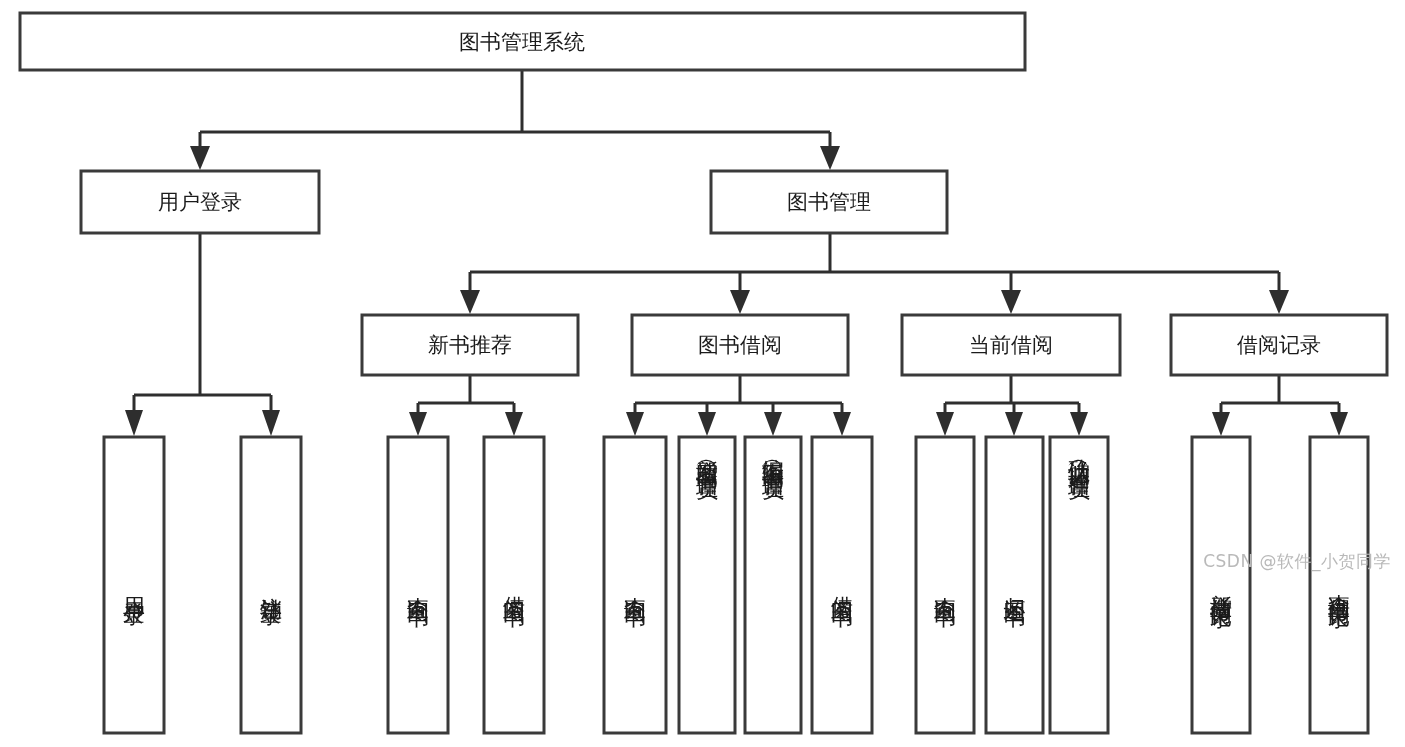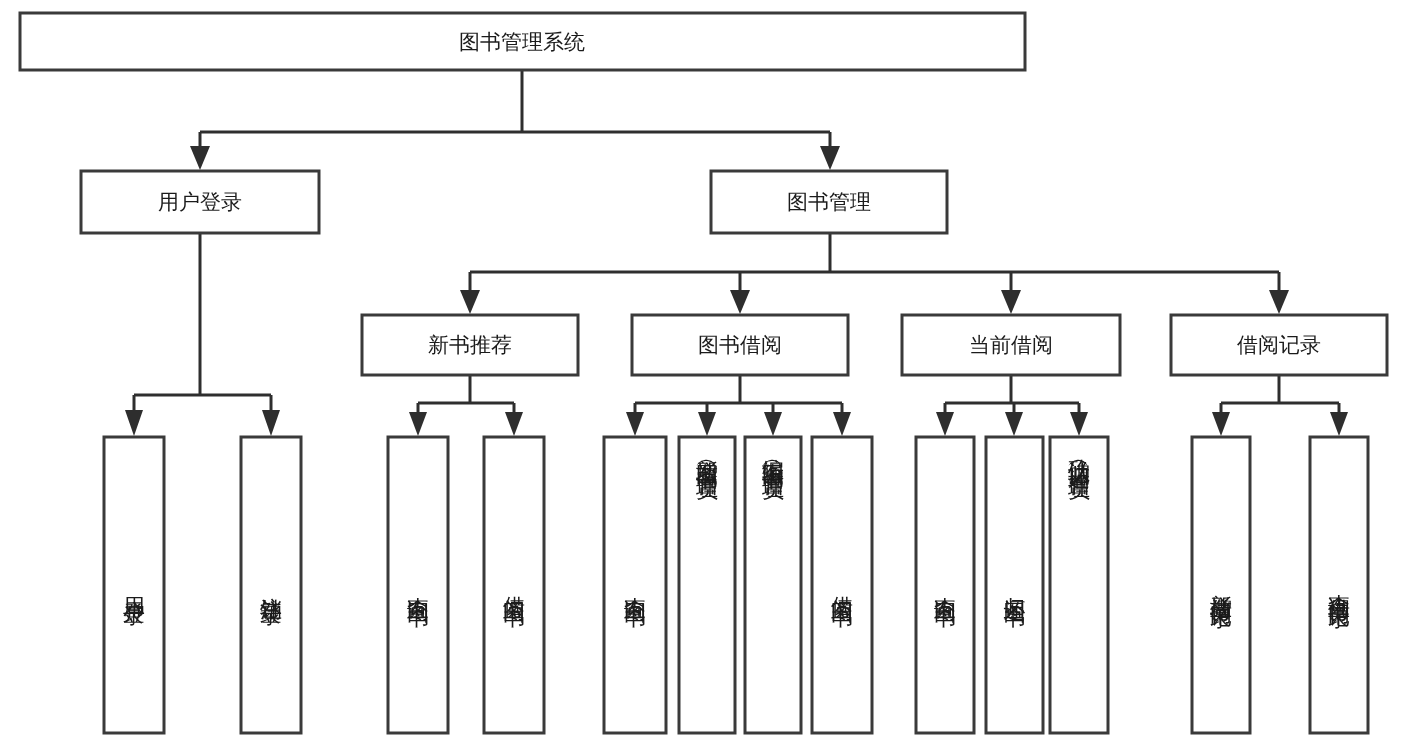--- a/index.html
+++ b/index.html
@@ -231,13 +231,14 @@
   <div class="vlabel-wrap" style="left:1050px; top:437px; width:58px; height:296px; align-items:flex-start;">
     <span class="vlabel" style="margin-top:4px;">确认归还（管理员）</span>
   </div>
   <div class="vlabel-wrap" style="left:1192px; top:437px; width:58px; height:296px;">
     <span class="vlabel">新增借阅记录</span>
   </div>
   <div class="vlabel-wrap" style="left:1310px; top:437px; width:58px; height:296px;">
     <span class="vlabel">查询借阅记录</span>
   </div>
 
+  <div id="watermark">CSDN @软件_小贺同学</div>
 </div>
 
 </body></html>

